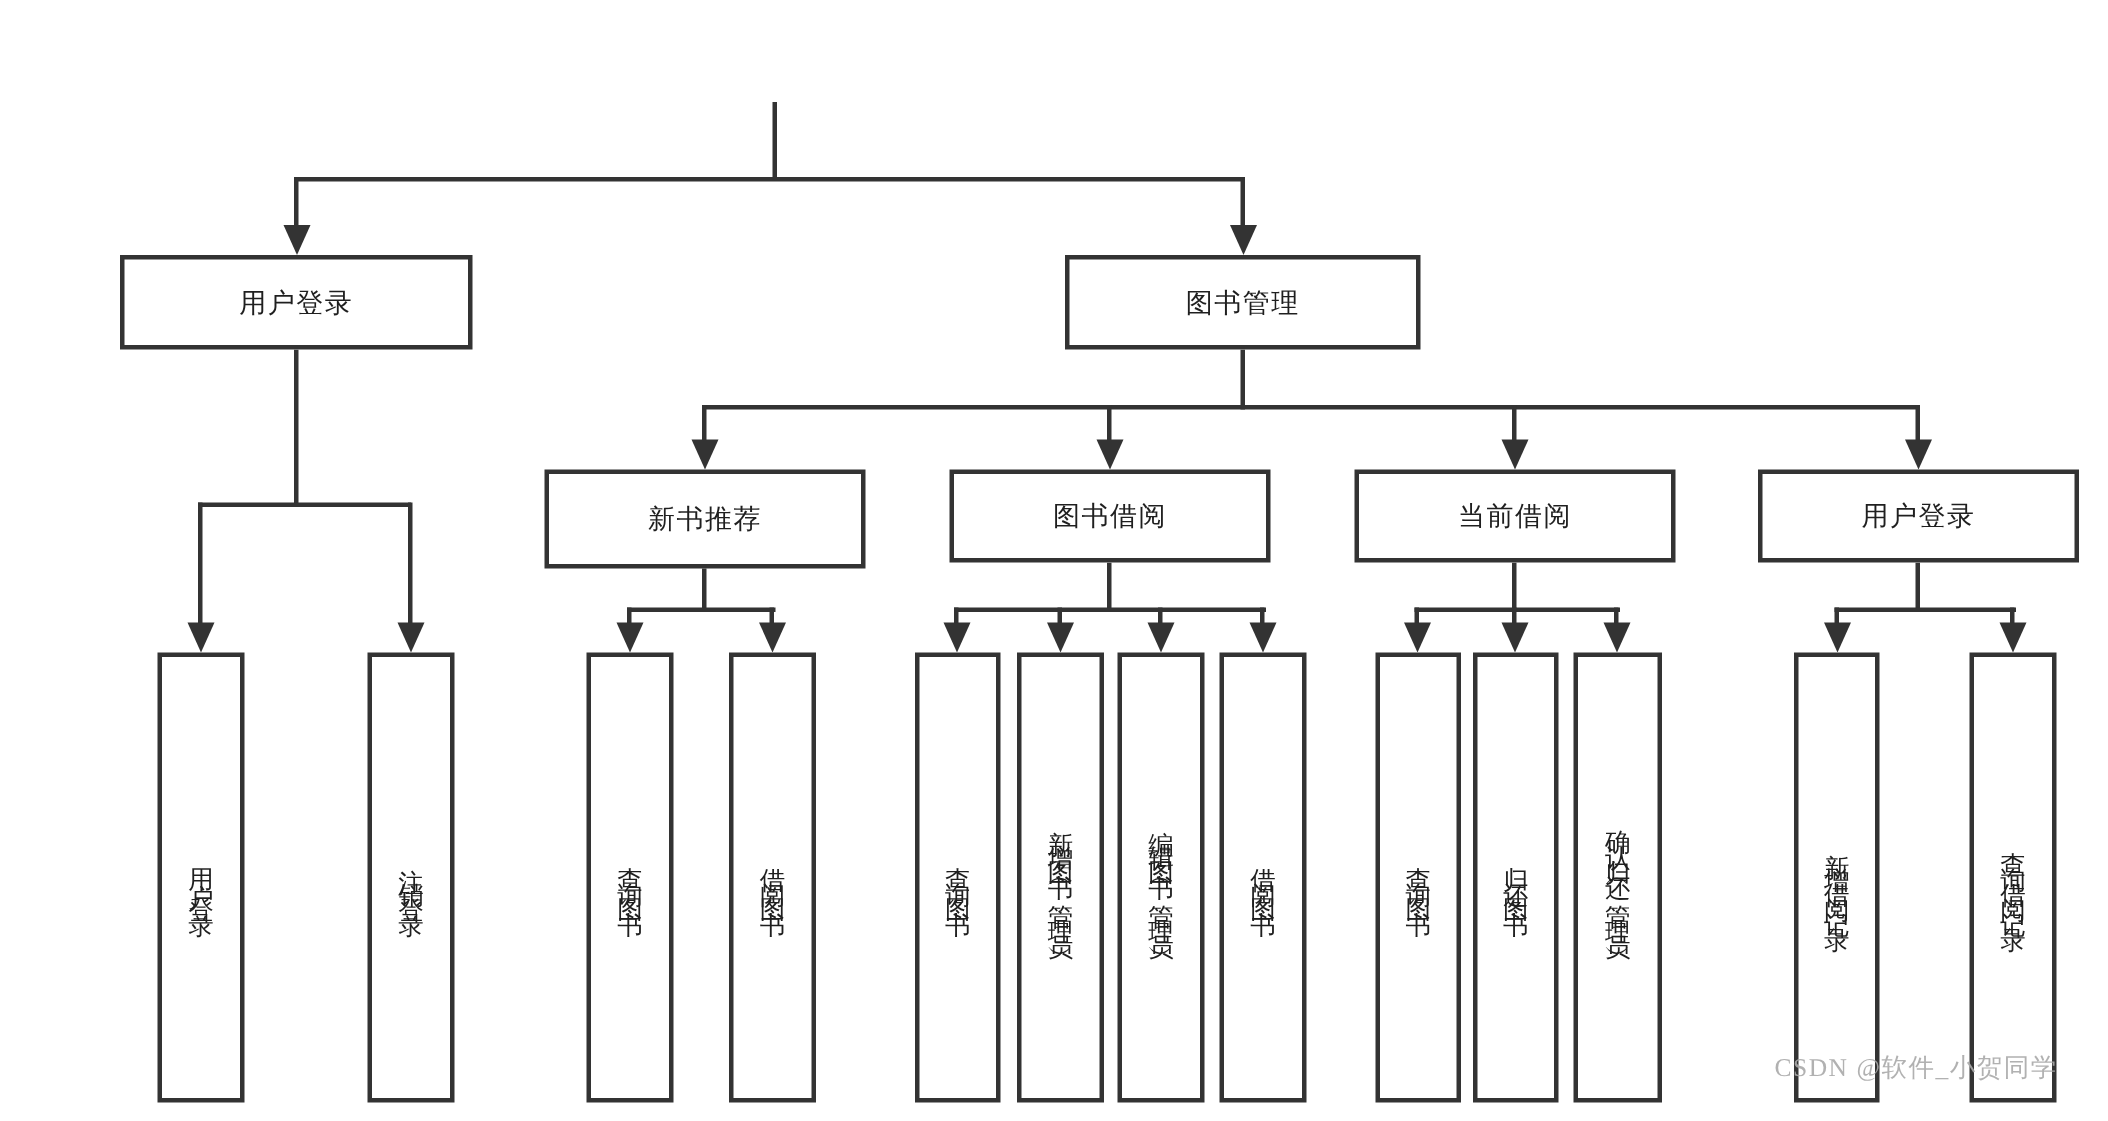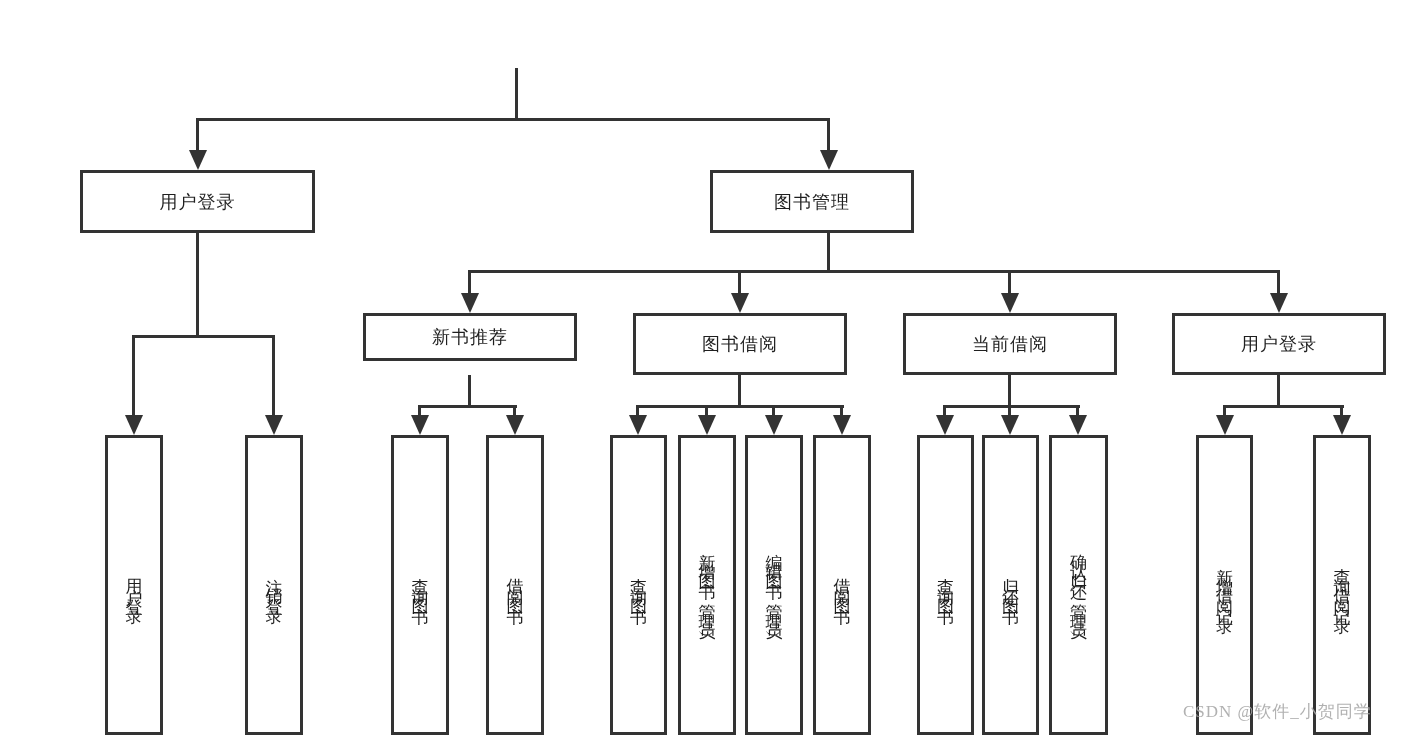--- a/index.html
+++ b/index.html
@@ -89,23 +89,23 @@
 
   <div class="vl" style="left:1277px;top:375px;height:33px"></div>
   <div class="hl" style="left:1223px;top:405px;width:121px"></div>
   <div class="vl" style="left:1223px;top:405px;height:14px"></div>
   <div class="ah" style="left:1216px;top:415px"></div>
   <div class="vl" style="left:1340px;top:405px;height:14px"></div>
   <div class="ah" style="left:1333px;top:415px"></div>
 
 
   <div class="box" style="left:80px;top:170px;width:235px;height:63px">用户登录</div>
-  <div class="box" style="left:710px;top:170px;width:204px;height:63px">图书管理</div>
+  <div class="box" style="left:710px;top:170px;width:237px;height:63px">图书管理</div>
 
-  <div class="box" style="left:363px;top:313px;width:214px;height:48px">新书推荐</div>
+  <div class="box" style="left:363px;top:313px;width:214px;height:66px">新书推荐</div>
   <div class="box" style="left:903px;top:313px;width:214px;height:62px">当前借阅</div>
   <div class="box" style="left:633px;top:313px;width:214px;height:62px">图书借阅</div>
   <div class="box" style="left:1172px;top:313px;width:214px;height:62px">用户登录</div>
 
   <div class="vbox" style="left:105px;width:58px">用户登录</div>
   <div class="vbox" style="left:245px;width:58px">注销登录</div>
 
   <div class="vbox" style="left:391px;width:58px">查询图书</div>
   <div class="vbox" style="left:486px;width:58px">借阅图书</div>
 

